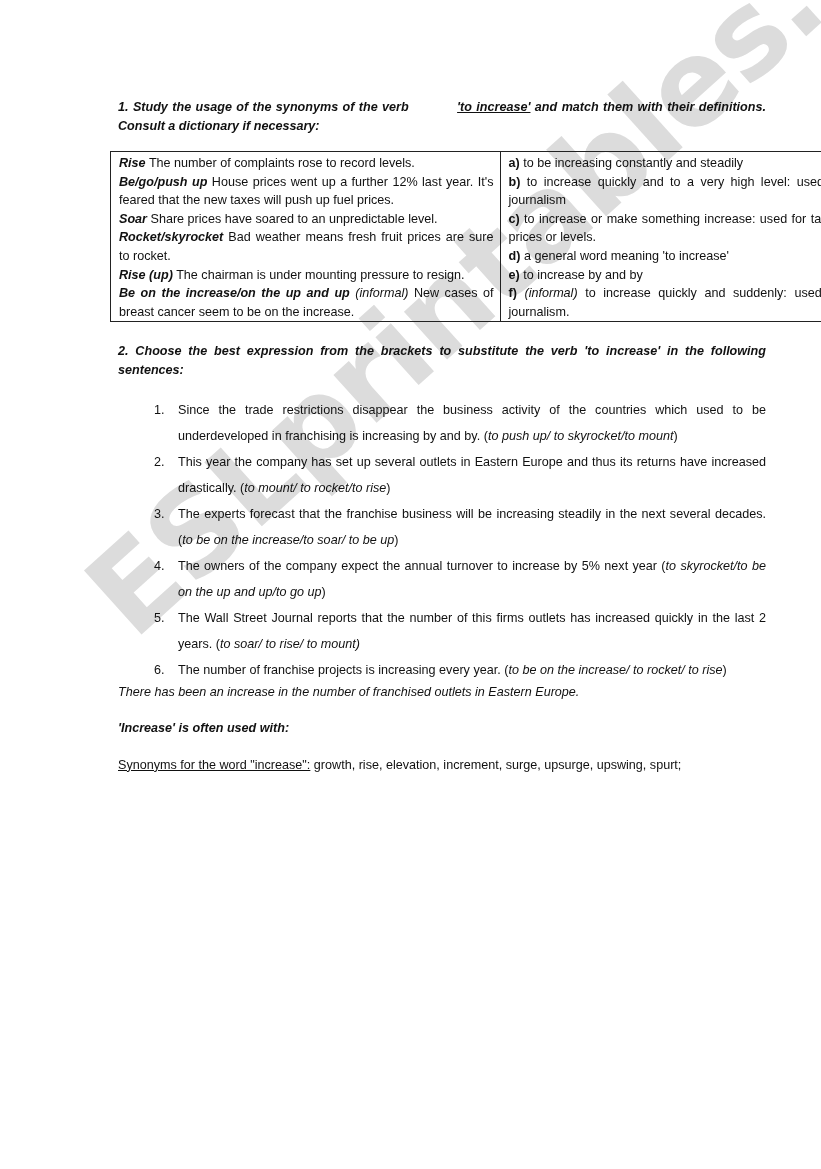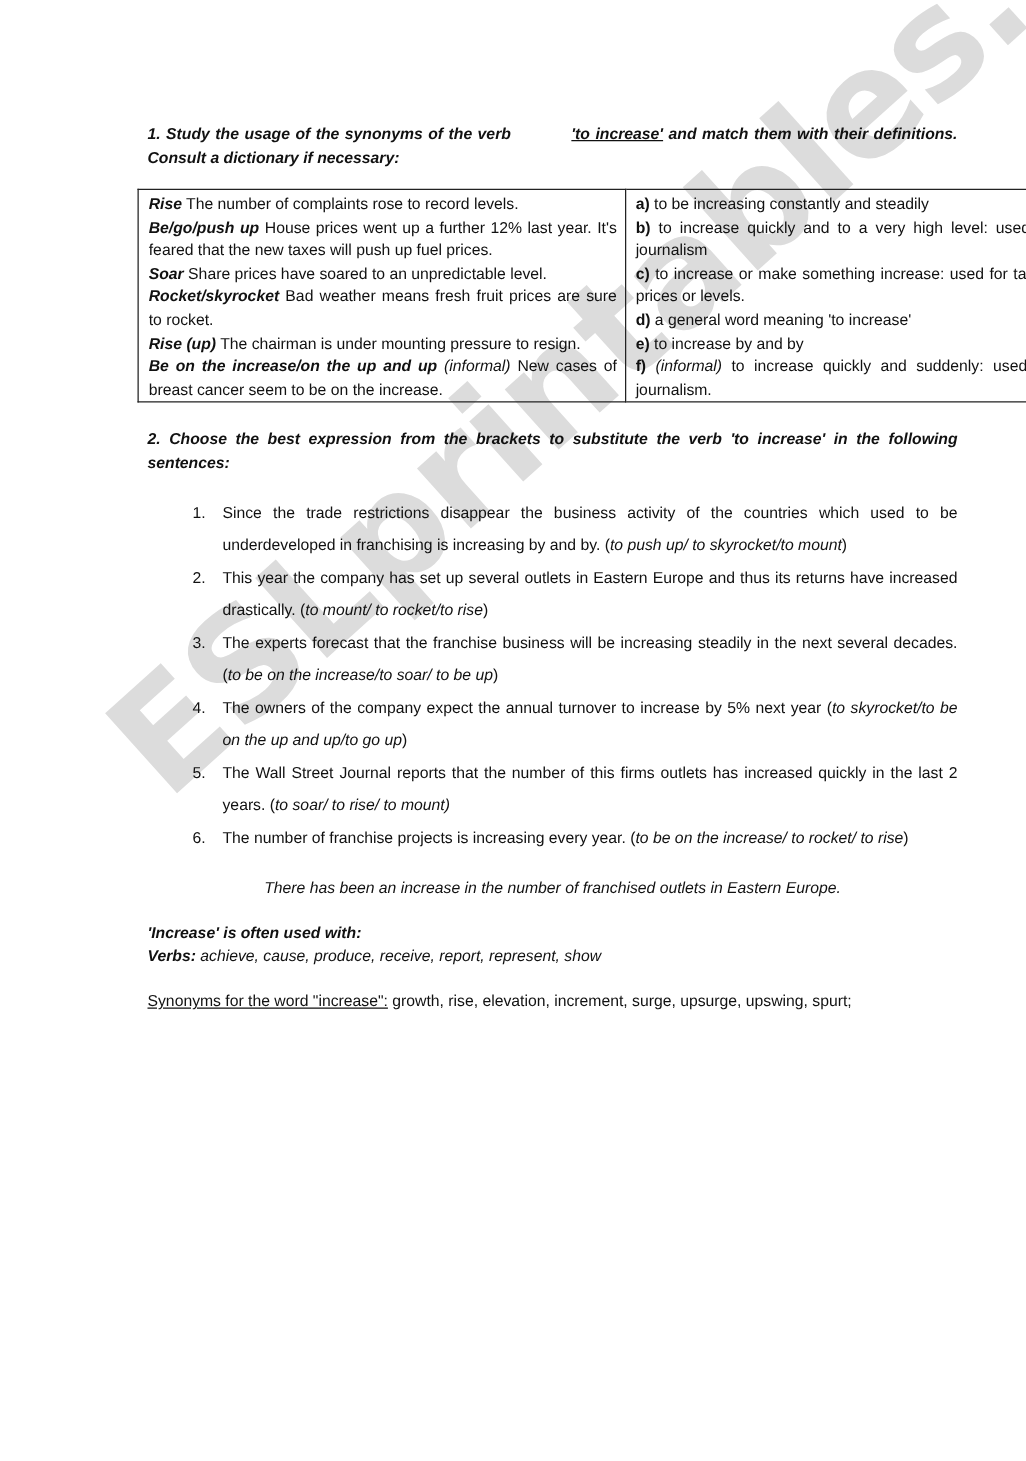--- a/index.html
+++ b/index.html
@@ -16,21 +16,21 @@
   .instr .u { text-decoration: underline; margin-left: 44px; }
   table.match { border-collapse: collapse; width: 780px; margin-left: -8px; margin-top: 16px; }
   table.match td { border: 1px solid #222; vertical-align: top; padding: 2px 6px 0 8px; line-height: 18.6px; text-align: justify; width: 50%; }
   .bi { font-weight: bold; font-style: italic; }
   .b { font-weight: bold; }
   .i { font-style: italic; }
   .instr2 { margin-top: 20px; }
   ol.items { margin: 18px 0 0 0; padding-left: 50px; line-height: 26px; }
   ol.items li { text-align: justify; padding-left: 10px; }
   .title2 { margin-top: 20px; }
-  .example { font-style: italic; margin-top: 20px; text-align: center; }
+  .example { font-style: italic; margin-top: 2px; }
   .used-head { font-weight: bold; font-style: italic; margin-top: 20px; line-height: 18.5px; }
   .line { line-height: 18.5px; }
   .syn { margin-top: 18px; }
   .syn .u { text-decoration: underline; }
 </style>
 </head>
 <body>
 
 <div class="page">
   <div class="watermark">ESLprintables.com</div>
@@ -73,17 +73,16 @@
       <li><span>The experts forecast that the franchise business will be increasing steadily in the next several decades. (</span><span class="i">to be on the increase/to soar/ to be up</span><span>)</span></li>
       <li><span>The owners of the company expect the annual turnover to increase by 5% next year (</span><span class="i">to skyrocket/to be on the up and up/to go up</span><span>)</span></li>
       <li><span>The Wall Street Journal reports that the number of this firms outlets has increased quickly in the last 2 years. (</span><span class="i">to soar/ to rise/ to mount)</span><span></span></li>
       <li><span>The number of franchise projects is increasing every year. (</span><span class="i">to be on the increase/ to rocket/ to rise</span><span>)</span></li>
     </ol>
 
 
     <div class="example">There has been an increase in the number of franchised outlets in Eastern Europe.</div>
 
     <div class="used-head">'Increase' is often used with:</div>
-    <div class="line"><span class="bi">Verbs:</span><span class="i"> achieve, cause, produce, receive, report, represent, show</span></div>
 
     <div class="line syn"><span class="u">Synonyms for the word "increase":</span><span> growth, rise, elevation, increment, surge, upsurge, upswing, spurt;</span></div>
   </div>
 </div>
 
 </body></html>

